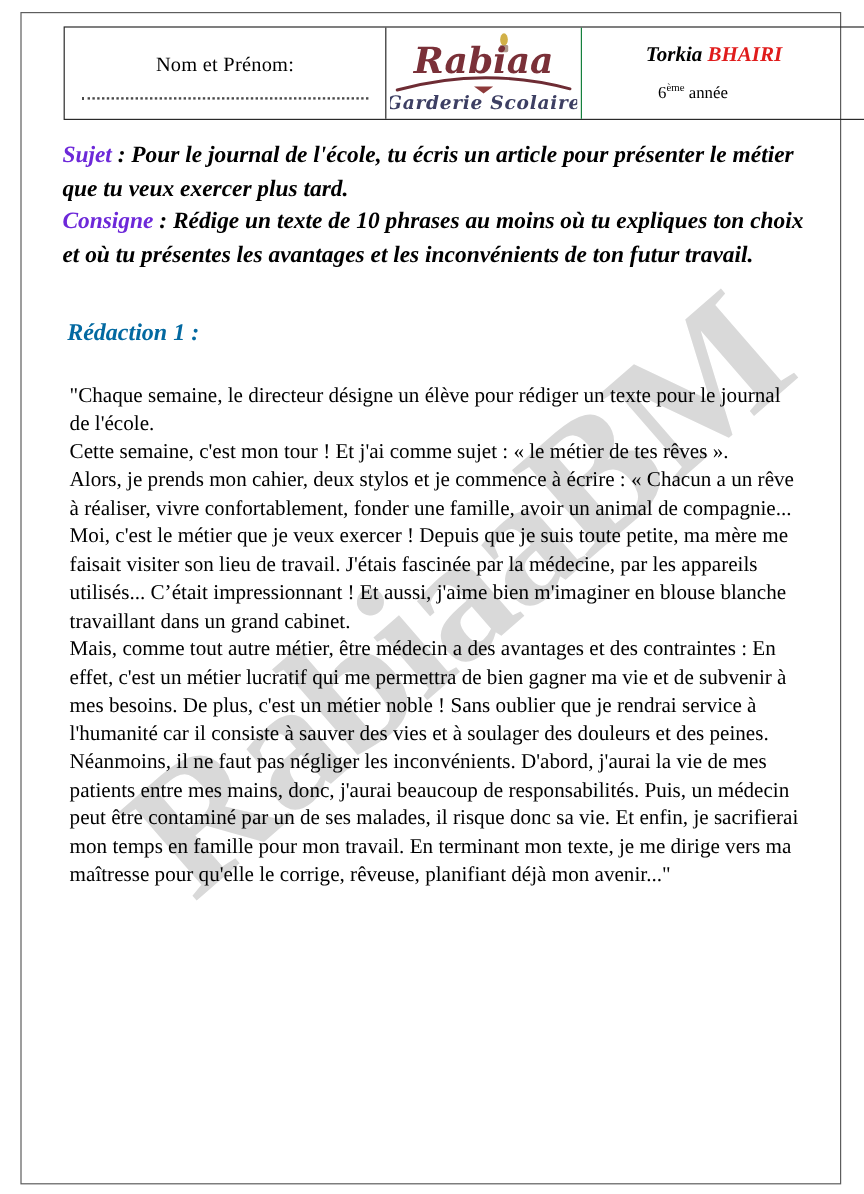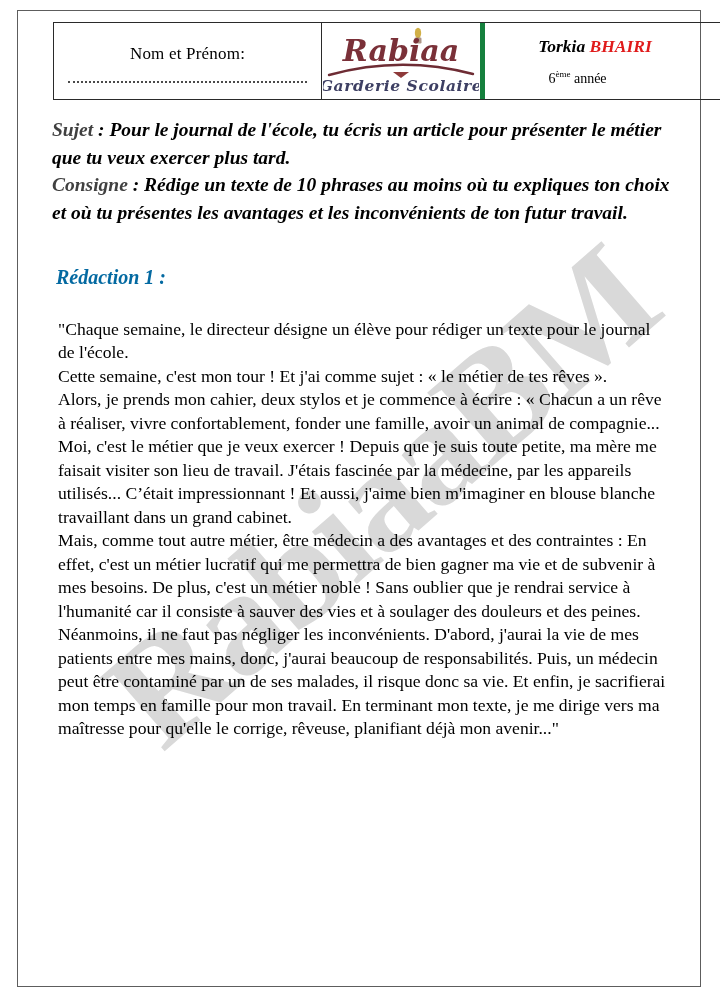--- a/index.html
+++ b/index.html
@@ -97,21 +97,21 @@
     margin-top: 2px;
   }
   #nom-dotline {
     margin-top: 16px;
     height: 1px;
     border-bottom: 2px dotted #4a4a4a;
     width: 100%;
   }
   #cell-logo {
     width: 163px;
-    border-right: 5px solid #15803d;
+    border-right: 1px solid #15803d;
     justify-content: center;
     align-items: center;
     padding: 2px 0;
   }
   #cell-teacher {
     width: 185px;
     align-items: center;
     justify-content: center;
     padding: 4px 6px;
   }
@@ -158,21 +158,21 @@
   #prompt-block {
     position: absolute;
     left: 52px;
     top: 116px;
     width: 620px;
     font-size: 19.5px;
     font-weight: bold;
     font-style: italic;
     line-height: 1.42;
   }
-  .kw { color: #404040; }
+  .kw { color: #6d28d9; }
 
   
   #redaction-heading {
     position: absolute;
     left: 56px;
     top: 266px;
     font-size: 20px;
     font-weight: bold;
     font-style: italic;
     color: #0369a1;

